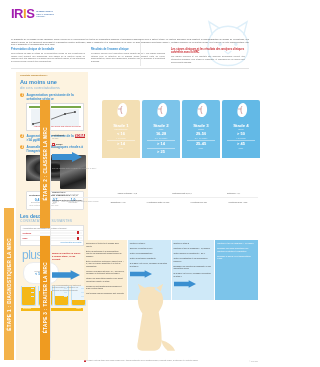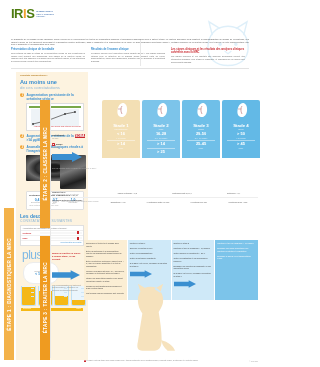--- a/index.html
+++ b/index.html
@@ -9,21 +9,21 @@
     font-family:"Liberation Sans", sans-serif;
     color:#333;
     -webkit-font-smoothing:antialiased;
   }
   .poster{position:relative;width:260px;height:367px;background:#fff;overflow:hidden;}
 
   
   .header{position:absolute;left:0;top:0;width:260px;height:70px;background:#fff;}
   .logo{position:absolute;left:11px;top:9px;display:flex;align-items:flex-end;gap:2px;}
   .logo-mark{font-size:13px;font-weight:bold;letter-spacing:-0.5px;color:#1b3a6b;line-height:10px;}
-  .logo-mark .i{color:#4d7c0f;}
+  .logo-mark .i{color:#a21caf;}
   .logo-mark .dot{color:#f0a22e;}
   .logo-sub{font-size:2.1px;line-height:2.6px;color:#3f6fae;padding-bottom:1px;max-width:26px;}
   .logo-sub b{display:block;font-weight:bold;}
 
   .title{position:absolute;left:11px;top:27px;width:240px;
     font-size:8.2px;line-height:9px;color:#3a8fd0;font-weight:normal;letter-spacing:-0.1px;}
 
   .lede{position:absolute;left:11px;top:38px;width:238px;font-size:2.1px;line-height:2.7px;
     color:#555;text-align:justify;}
 

